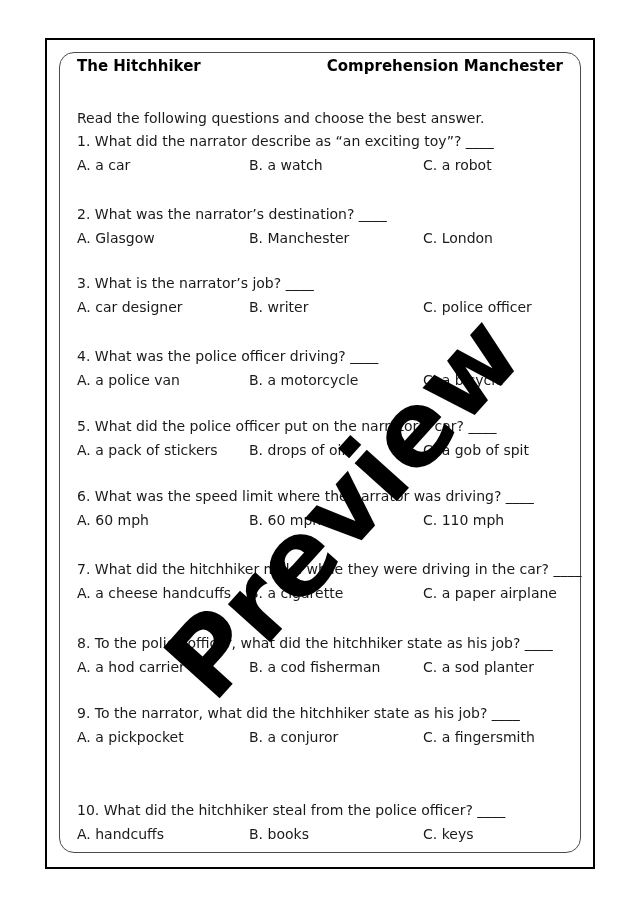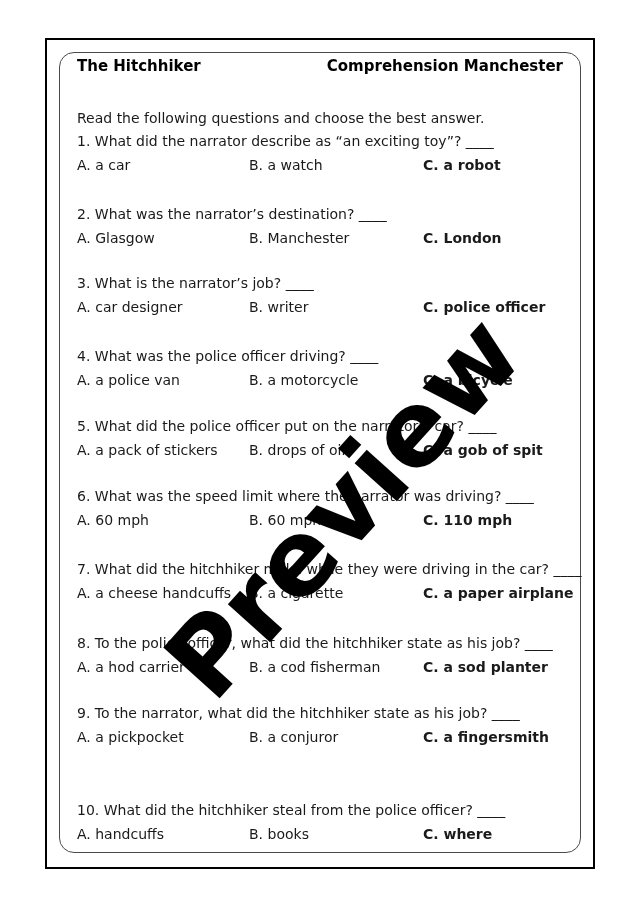--- a/index.html
+++ b/index.html
@@ -84,21 +84,21 @@
   }
   .opt {
     position: absolute;
     top: 24px;
     font-size: 14px;
     line-height: 17px;
     white-space: nowrap;
   }
   .opt-a { left: 0px; }
   .opt-b { left: 172px; }
-  .opt-c { left: 346px; font-weight: bold; }
+  .opt-c { left: 346px; }
   .watermark {
     position: absolute;
     left: 112px;
     top: 459px;
     width: 450px;
     height: 110px;
     line-height: 110px;
     text-align: center;
     font-size: 104px;
     font-weight: bold;
@@ -180,20 +180,20 @@
         <div class="q-text">9. To the narrator, what did the hitchhiker state as his job? ____</div>
         <div class="opt opt-a">A. a pickpocket</div>
         <div class="opt opt-b">B. a conjuror</div>
         <div class="opt opt-c">C. a fingersmith</div>
       </div>
 
       <div class="question" style="top:749px">
         <div class="q-text">10. What did the hitchhiker steal from the police officer? ____</div>
         <div class="opt opt-a">A. handcuffs</div>
         <div class="opt opt-b">B. books</div>
-        <div class="opt opt-c">C. where</div>
+        <div class="opt opt-c">C. keys</div>
       </div>
 
     </div>
   </div>
 
   <div class="watermark">Preview</div>
 </div>
 
 </body></html>

